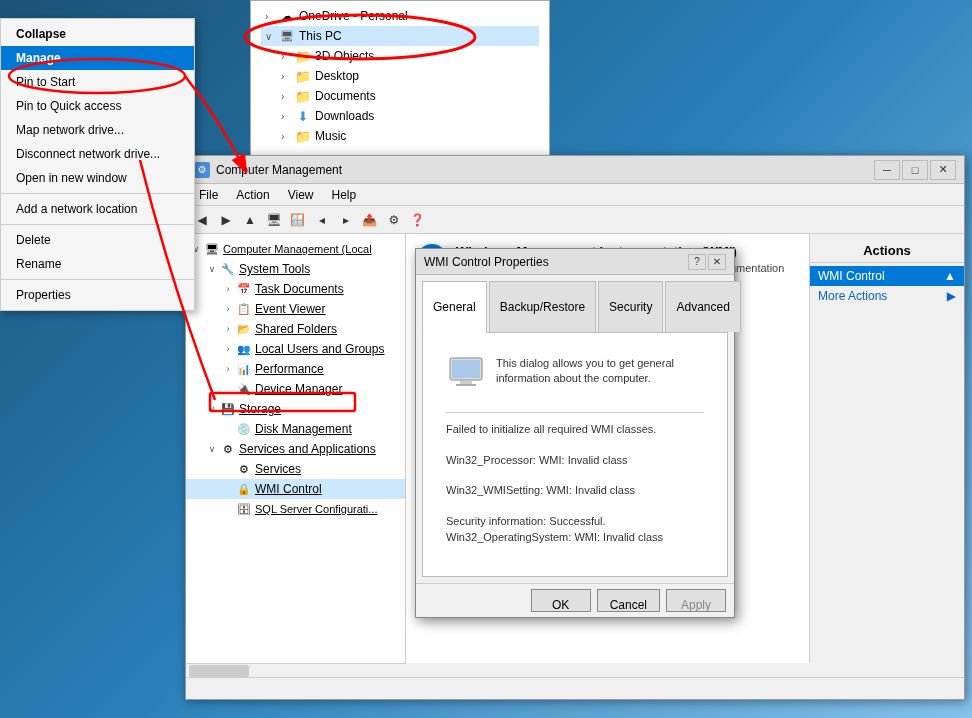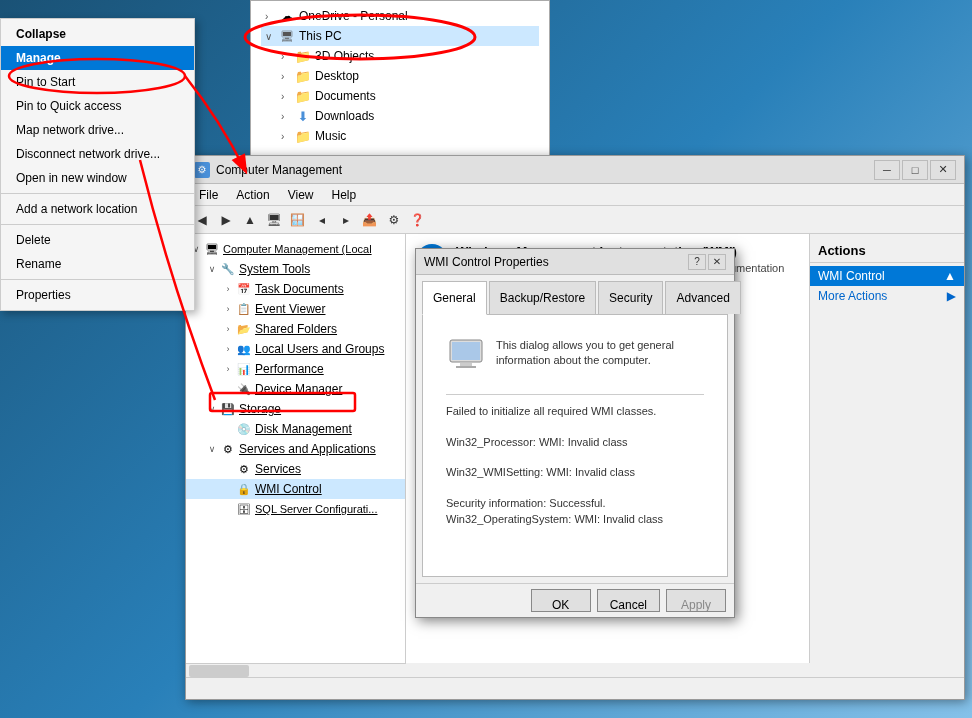--- a/index.html
+++ b/index.html
@@ -313,20 +313,21 @@
       font-size: 11px;
       color: #444;
     }
 
     
     .actions-panel {
       width: 155px;
       background: #f0f0f0;
       border-left: 1px solid #ccc;
       padding: 5px 0;
+      text-align: center;
     }
 
     .actions-title {
       font-size: 13px;
       font-weight: bold;
       padding: 4px 8px;
       border-bottom: 1px solid #ccc;
       margin-bottom: 3px;
     }
 
@@ -415,21 +416,21 @@
 
     
     .dialog-tabs {
       display: flex;
       padding: 6px 6px 0;
       gap: 2px;
       background: #f0f0f0;
     }
 
     .dialog-tab {
-      padding: 9px 10px;
+      padding: 18px 10px;
       font-size: 12px;
       border: 1px solid #bbb;
       border-bottom: none;
       background: #e0e0e0;
       cursor: pointer;
       text-align: center;
     }
 
     .dialog-tab.active {
       background: #fff;

